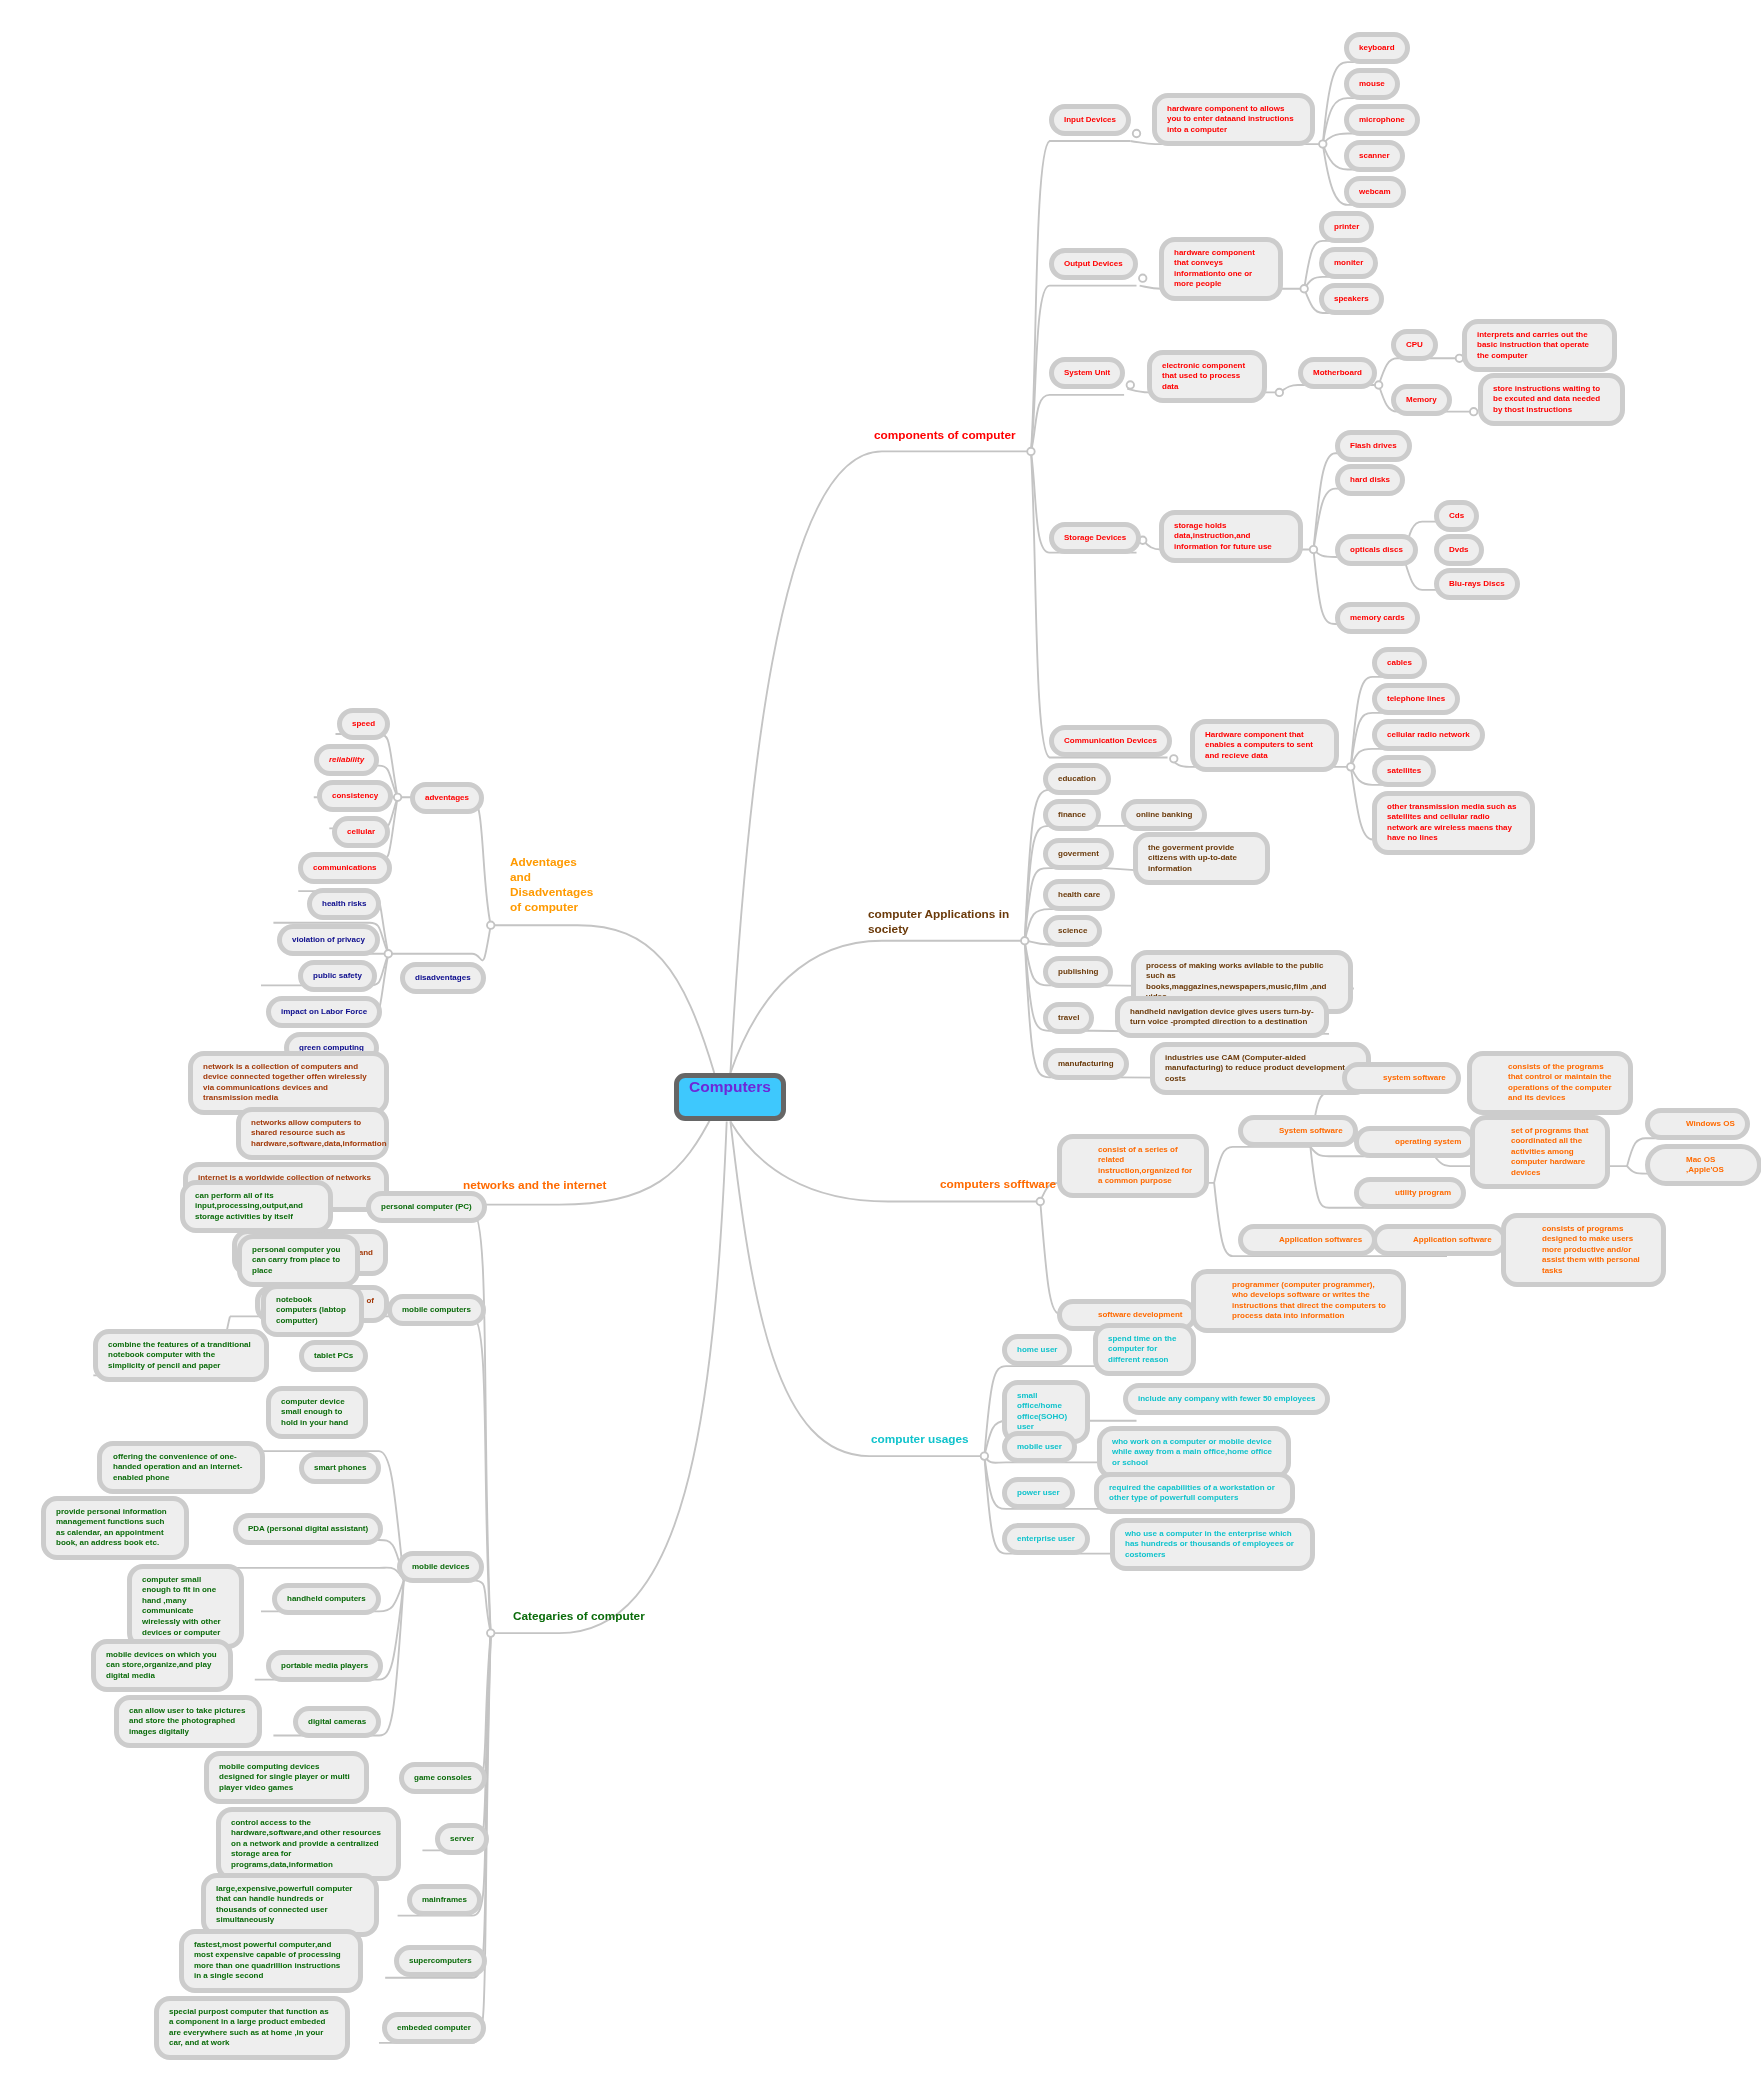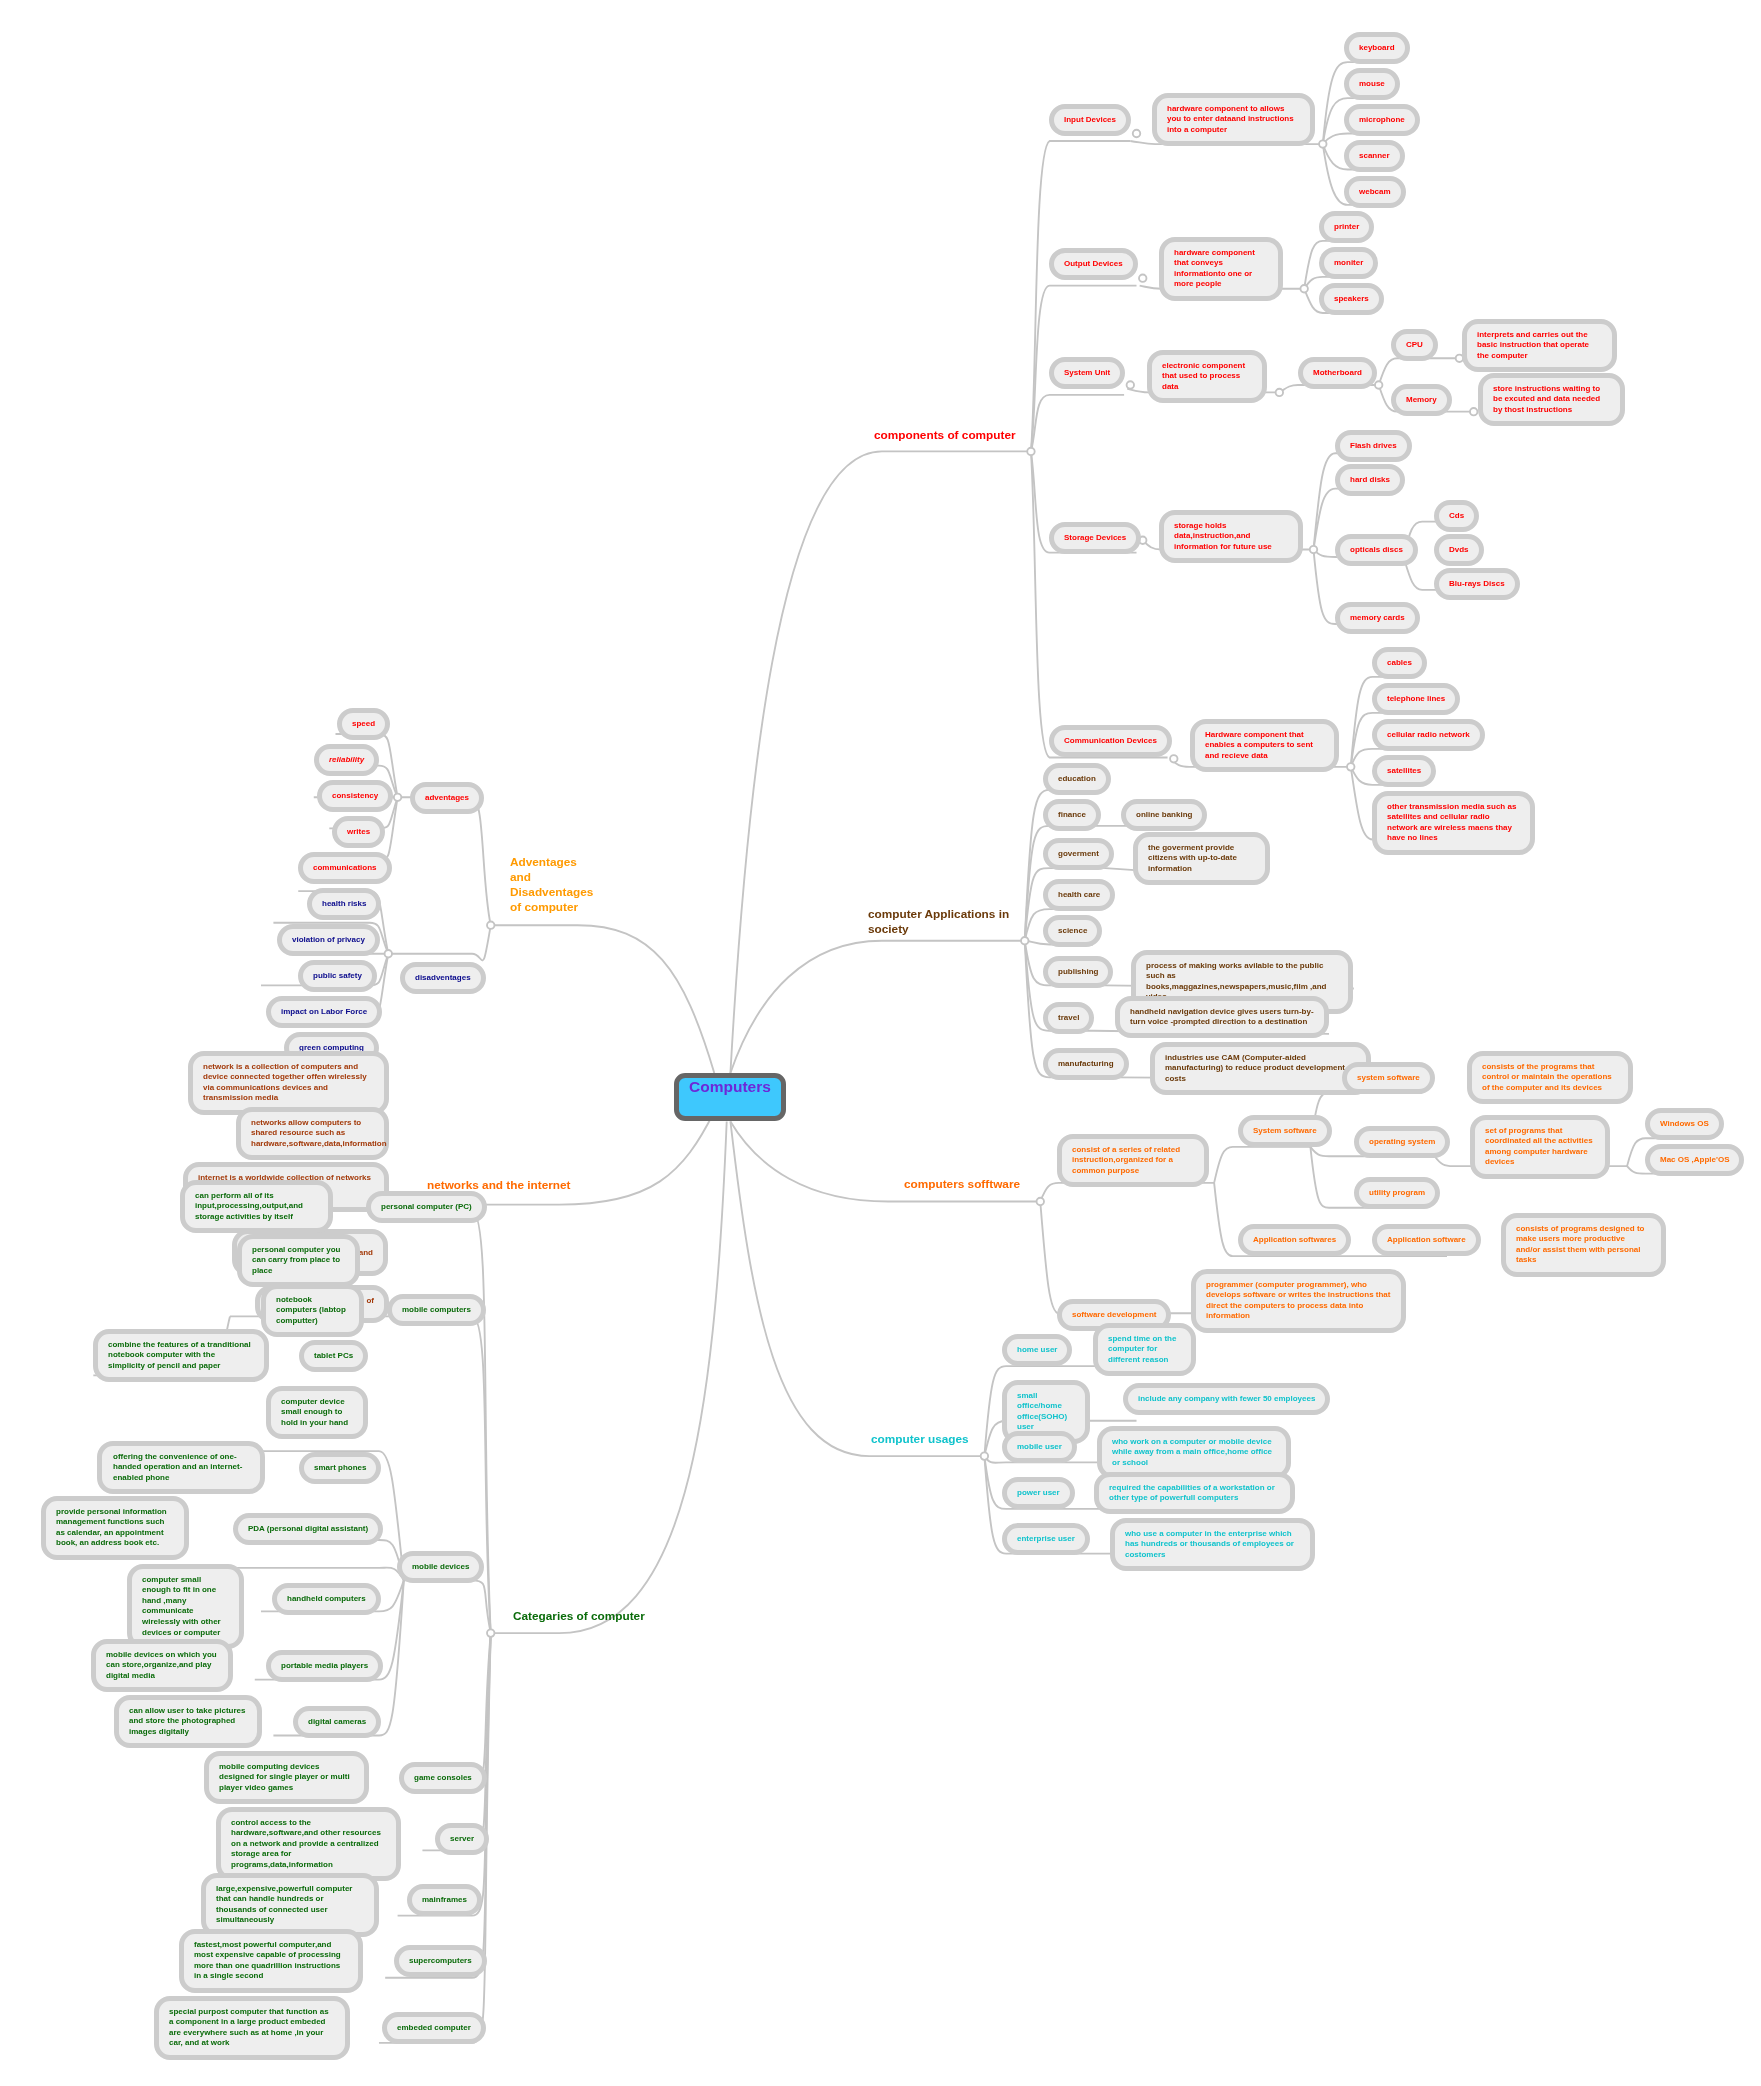--- a/index.html
+++ b/index.html
@@ -2,21 +2,21 @@
 <html style="font-size:10px"><head>
 <meta charset="utf-8">
 <style>
   html,body{margin:0;padding:0;background:#ffffff;}
   body{width:1762px;height:2087px;position:relative;overflow:hidden;font-family:"Liberation Sans","DejaVu Sans",sans-serif;}
   #links{position:absolute;left:0;top:0;width:1762px;height:2087px;pointer-events:none;}
   .node{position:absolute;box-sizing:border-box;background:#eeeeee;border:5px solid #cccccc;border-radius:16px;padding:5.6px 10px;font-weight:bold;font-size:8px;line-height:10.6px;white-space:pre-line;cursor:pointer;}
   .pill{border-radius:21px;}
   .label{position:absolute;font-weight:bold;font-size:11.8px;line-height:15px;white-space:pre-line;}
   .root{position:absolute;left:674px;top:1073px;width:112px;height:48px;box-sizing:border-box;background:#3ec8fd;border:5px solid #666666;border-radius:11.2px;display:flex;align-items:flex-start;justify-content:center;font-weight:bold;font-size:15.5px;color:#6d28d9;}
-  .red{color:#ff0000;} .brown{color:#6b3a0a;} .orange{color:#ff6a00;} .cyan{color:#10c3cc;}
+  .red{color:#ff0000;} .brown{color:#6b3a0a;} .orange{color:#ff6a00;padding-left:36px;} .cyan{color:#10c3cc;}
   .navy{color:#0a0a8c;} .green{color:#0a6b0a;} .rust{color:#a33a0a;} .amber{color:#ff9a00;}
 </style>
 </head>
 <body>
 
 <svg id="links" viewBox="0 0 2837 3361">
   <g fill="none" stroke="#c4c4c4" stroke-width="3">
 
     <path d="M1176 1728 C1200 1300 1250 727 1420 727 L1660 727"></path>
     <path d="M1176 1728 C1220 1600 1300 1515 1420 1515 L1650 1515"></path>
@@ -233,21 +233,21 @@
 <div class="node pill cyan" style="left:1002px;top:1477px;">power user</div>
 <div class="node cyan" style="left:1094px;top:1472px;width:201px;">required the capabilities of a workstation or other type of powerfull computers</div>
 <div class="node pill cyan" style="left:1002px;top:1523px;">enterprise user</div>
 <div class="node cyan" style="left:1110px;top:1518px;width:205px;">who use a computer in the enterprise which has hundreds or thousands of employees or costomers</div>
 
 <div class="label amber" style="left:510px;top:855px;width:87px;">Adventages and Disadventages of computer</div>
 <div class="node pill red" style="left:410px;top:782px;">adventages</div>
 <div class="node pill red" style="left:337px;top:708px;">speed</div>
 <div class="node pill red" style="left:314px;top:744px;font-style:italic;">reliability</div>
 <div class="node pill red" style="left:317px;top:780px;">consistency</div>
-<div class="node pill red" style="left:332px;top:816px;">writes</div>
+<div class="node pill red" style="left:332px;top:816px;">cellular</div>
 <div class="node pill red" style="left:298px;top:852px;">communications</div>
 <div class="node pill navy" style="left:400px;top:962px;">disadventages</div>
 <div class="node pill navy" style="left:307px;top:888px;">health risks</div>
 <div class="node pill navy" style="left:277px;top:924px;text-align:center;">violation of privacy</div>
 <div class="node pill navy" style="left:298px;top:960px;">public safety</div>
 <div class="node pill navy" style="left:266px;top:996px;">impact on Labor Force</div>
 <div class="node pill navy" style="left:284px;top:1032px;">green computing</div>
 
 <div class="label orange" style="left:427px;top:1178px;">networks and the internet</div>
 <div class="node rust" style="left:188px;top:1051px;width:201px;">network is a collection of computers and device connected together offen wirelessly via communications devices and transmission media</div>

